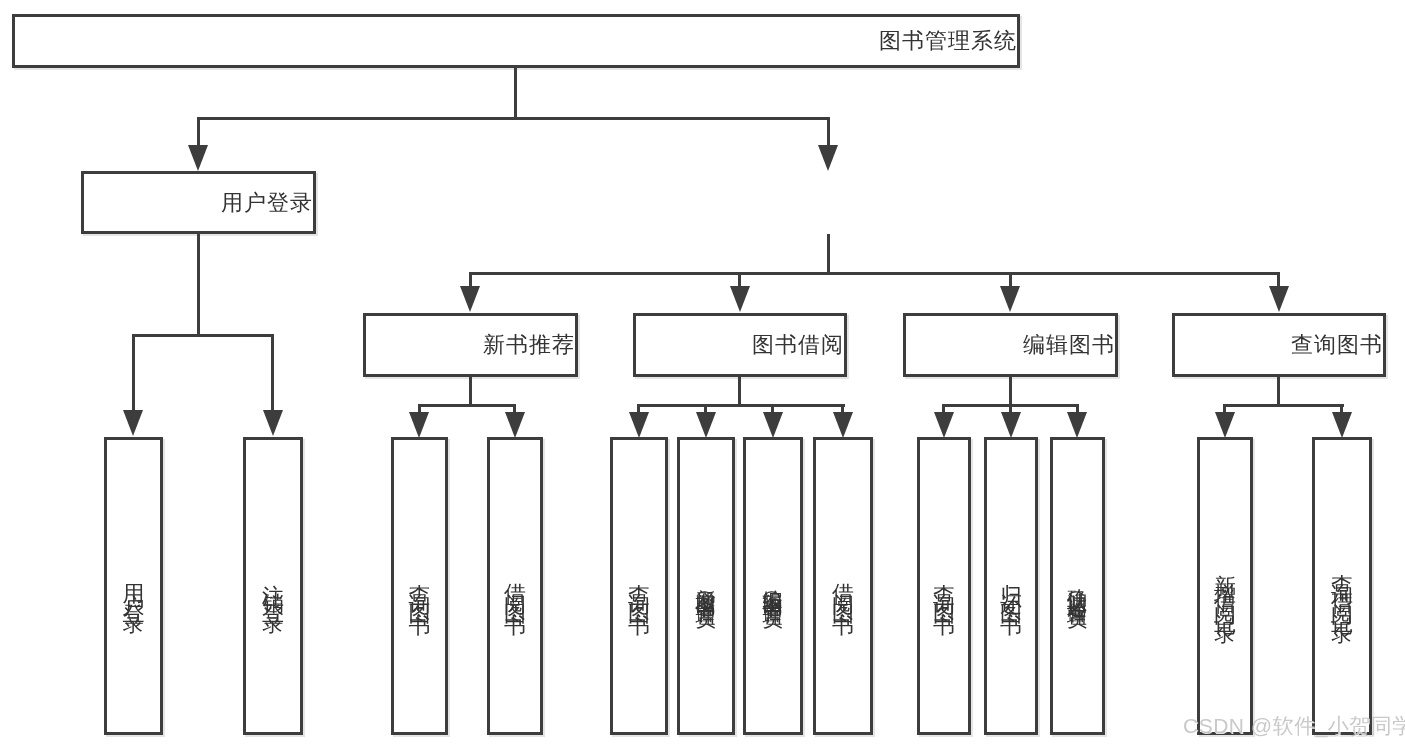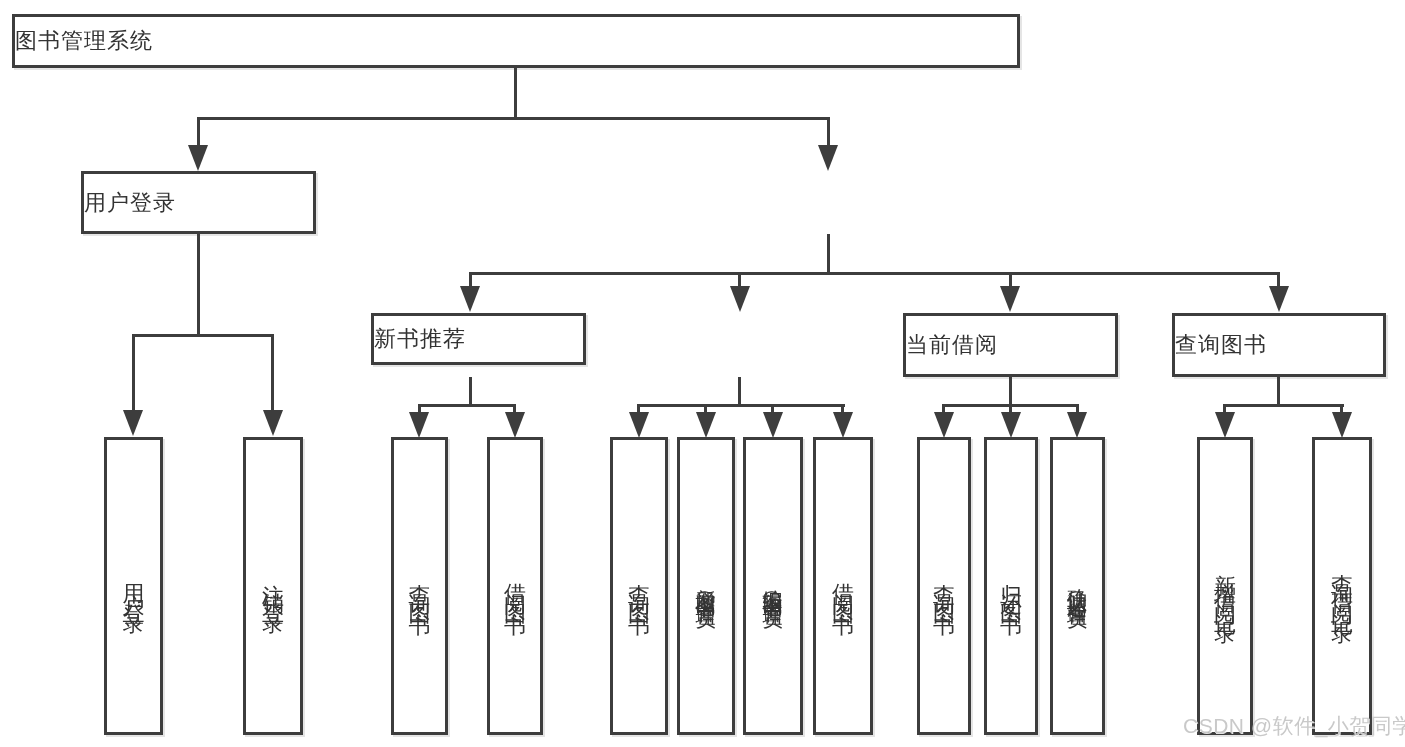--- a/index.html
+++ b/index.html
@@ -3,21 +3,21 @@
 <meta charset="utf-8">
 <style>
   * { margin:0; padding:0; box-sizing:border-box; }
   html,body { background:#ffffff; }
   body { font-family:"Liberation Sans","DejaVu Sans",sans-serif; }
   #canvas { position:relative; width:1405px; height:747px; background:#ffffff; overflow:hidden; }
 
   
   .hbox {
     position:absolute; background:#ffffff; border:3px solid #3d3d3d;
-    display:flex; align-items:center; justify-content:flex-start;
+    display:flex; align-items:center; justify-content:flex-end;
     font-size:22px; color:#333333; letter-spacing:1px;
     box-shadow:2px 2px 0 rgba(0,0,0,0.10);
   }
 
   
   .vbox {
     position:absolute; top:437px; height:298px; background:#ffffff;
     border:3px solid #3d3d3d; display:flex; align-items:center; justify-content:center;
     box-shadow:2px 2px 0 rgba(0,0,0,0.10);
   }
@@ -50,25 +50,28 @@
 <div id="canvas">
 
   <div class="hbox" style="left:12px;top:14px;width:1008px;height:54px">
     <span>图书管理系统</span>
   </div>
 
   <div class="hbox" style="left:81px;top:171px;width:235px;height:63px">
     <span>用户登录</span>
   </div>
 
-  <div class="hbox" style="left:371px;top:313px;width:215px;height:52px">
+  <div class="hbox" style="left:363px;top:313px;width:215px;height:64px">
     <span>新书推荐</span>
   </div>
+  <div class="hbox" style="left:633px;top:313px;width:214px;height:64px">
+    <span>图书借阅</span>
+  </div>
   <div class="hbox" style="left:903px;top:313px;width:215px;height:64px">
-    <span>当前借阅</span>
+    <span>编辑图书</span>
   </div>
   <div class="hbox" style="left:1172px;top:313px;width:214px;height:64px">
     <span>查询图书</span>
   </div>
 
   <div class="vbox" style="left:104px;width:59px">
     <span class="vtext">用户登录</span>
   </div>
   <div class="vbox" style="left:243px;width:60px">
     <span class="vtext">注销登录</span>

